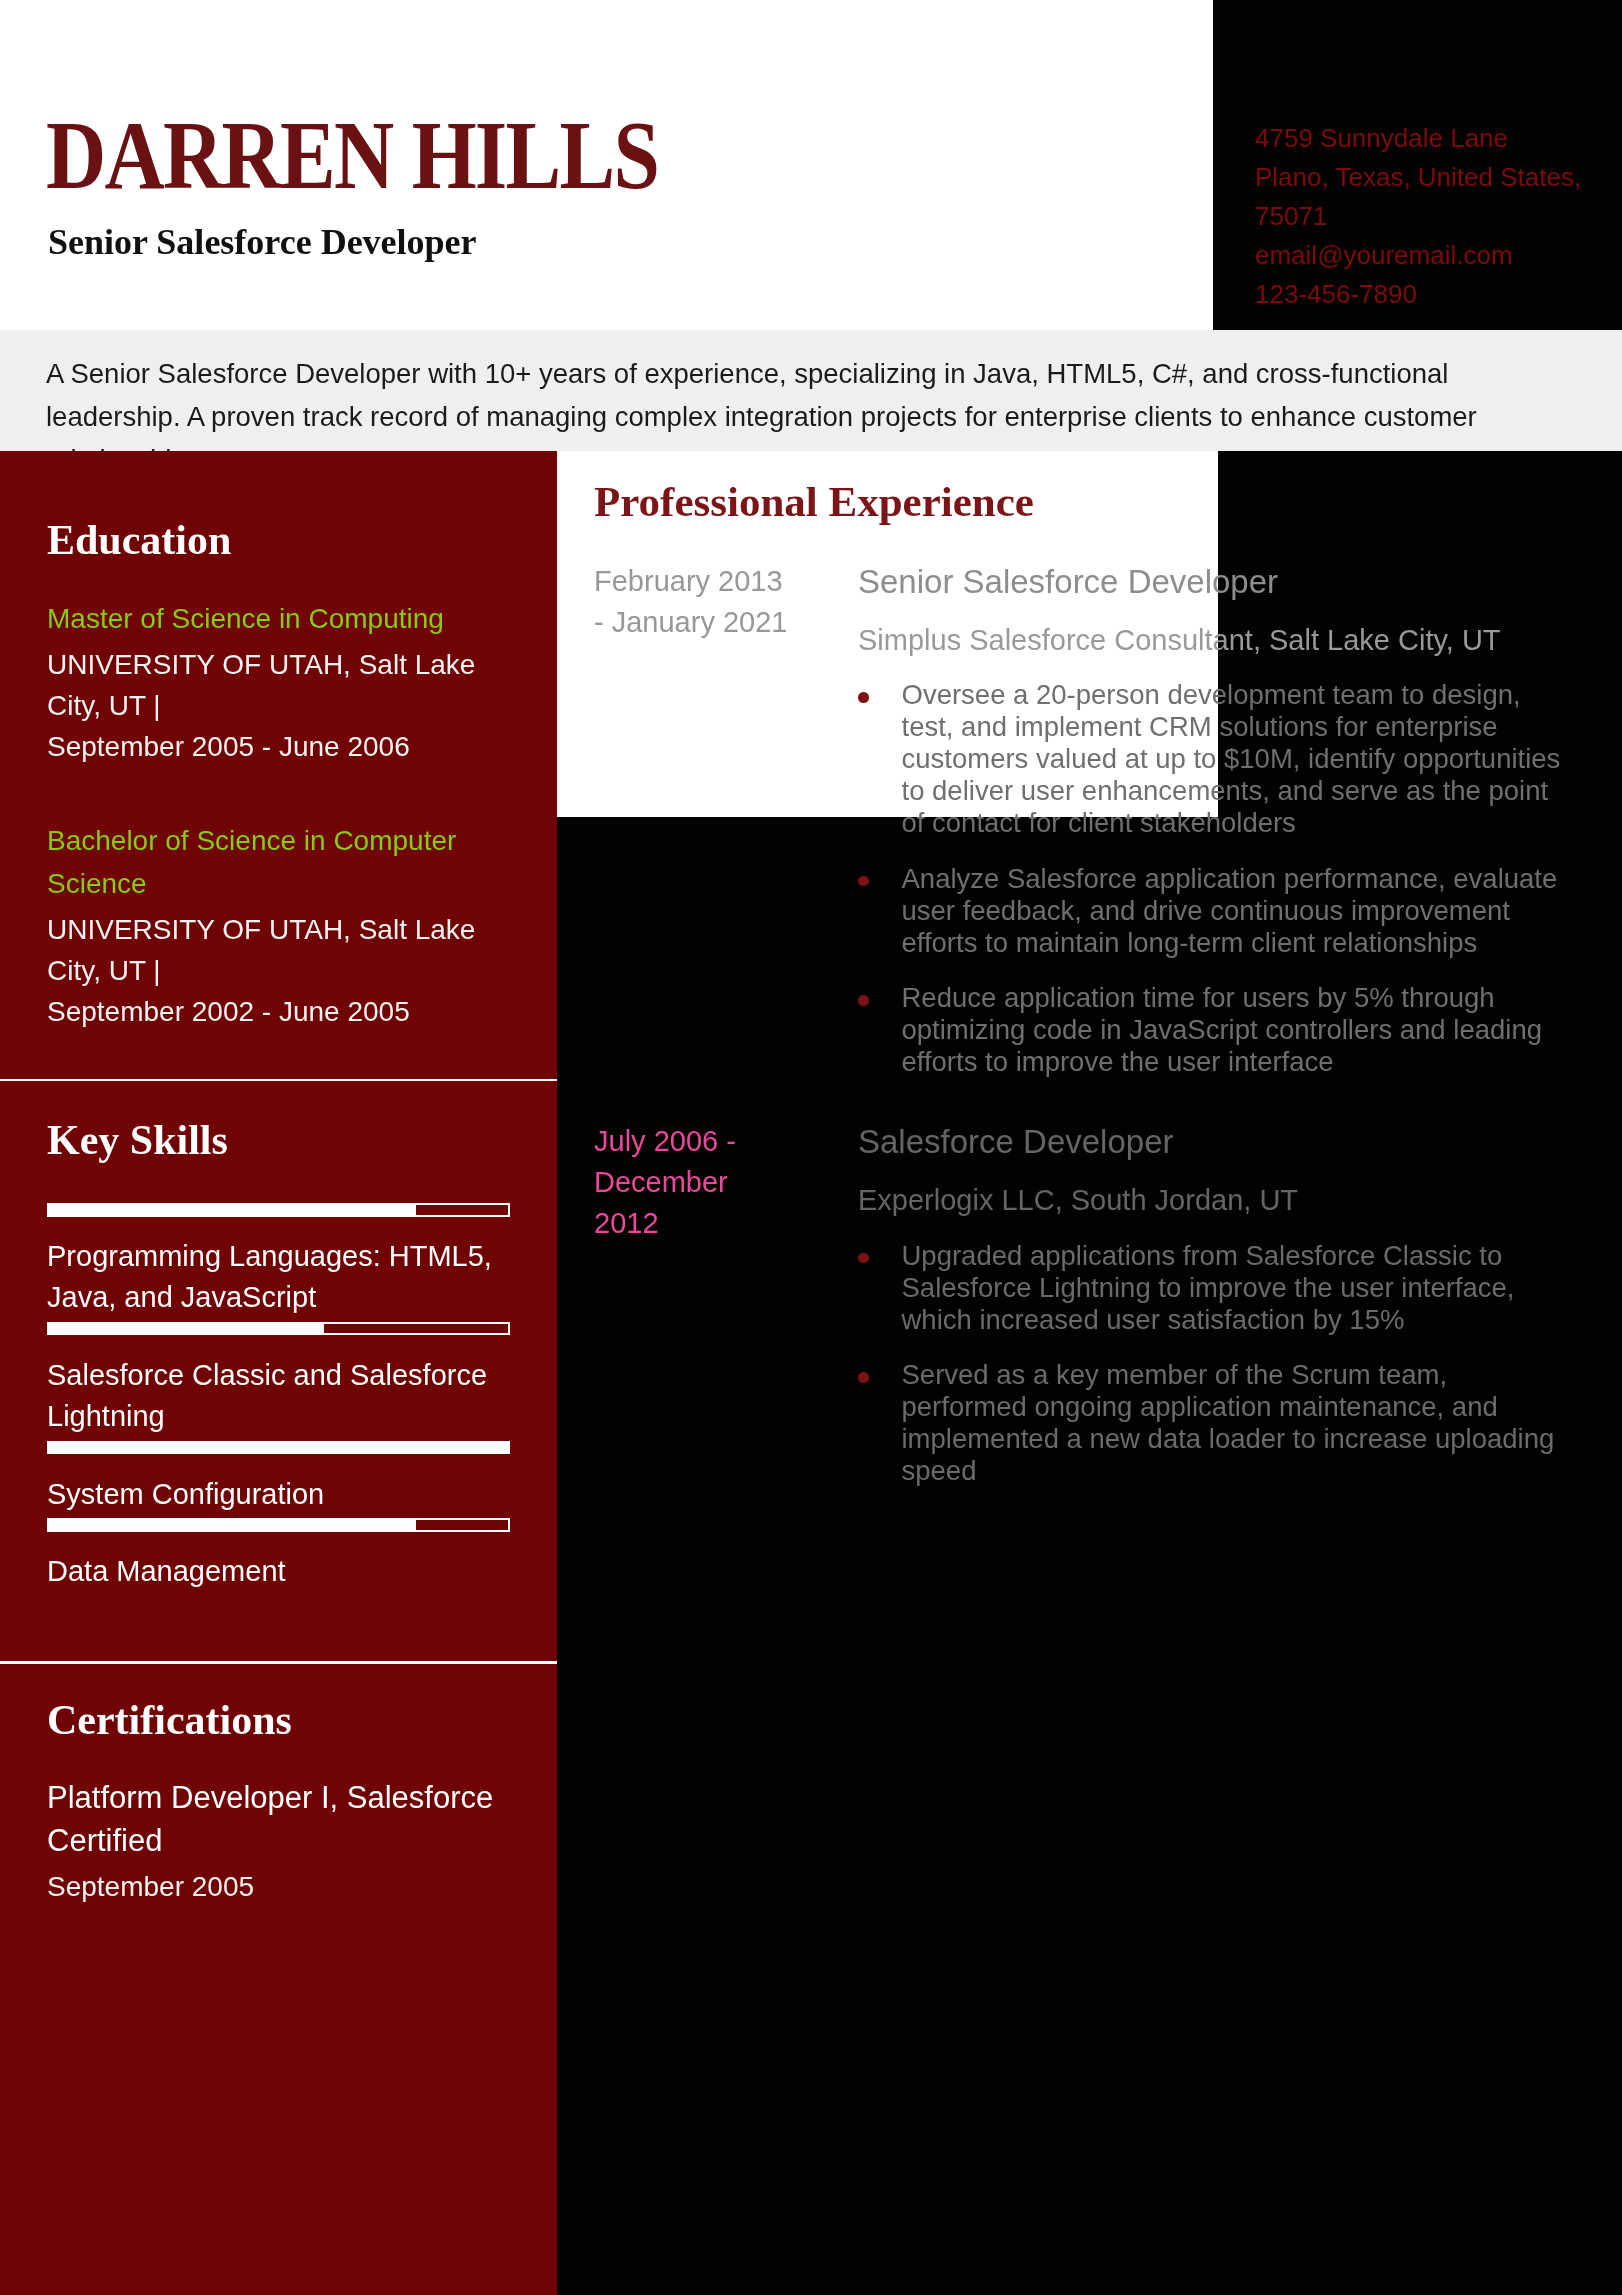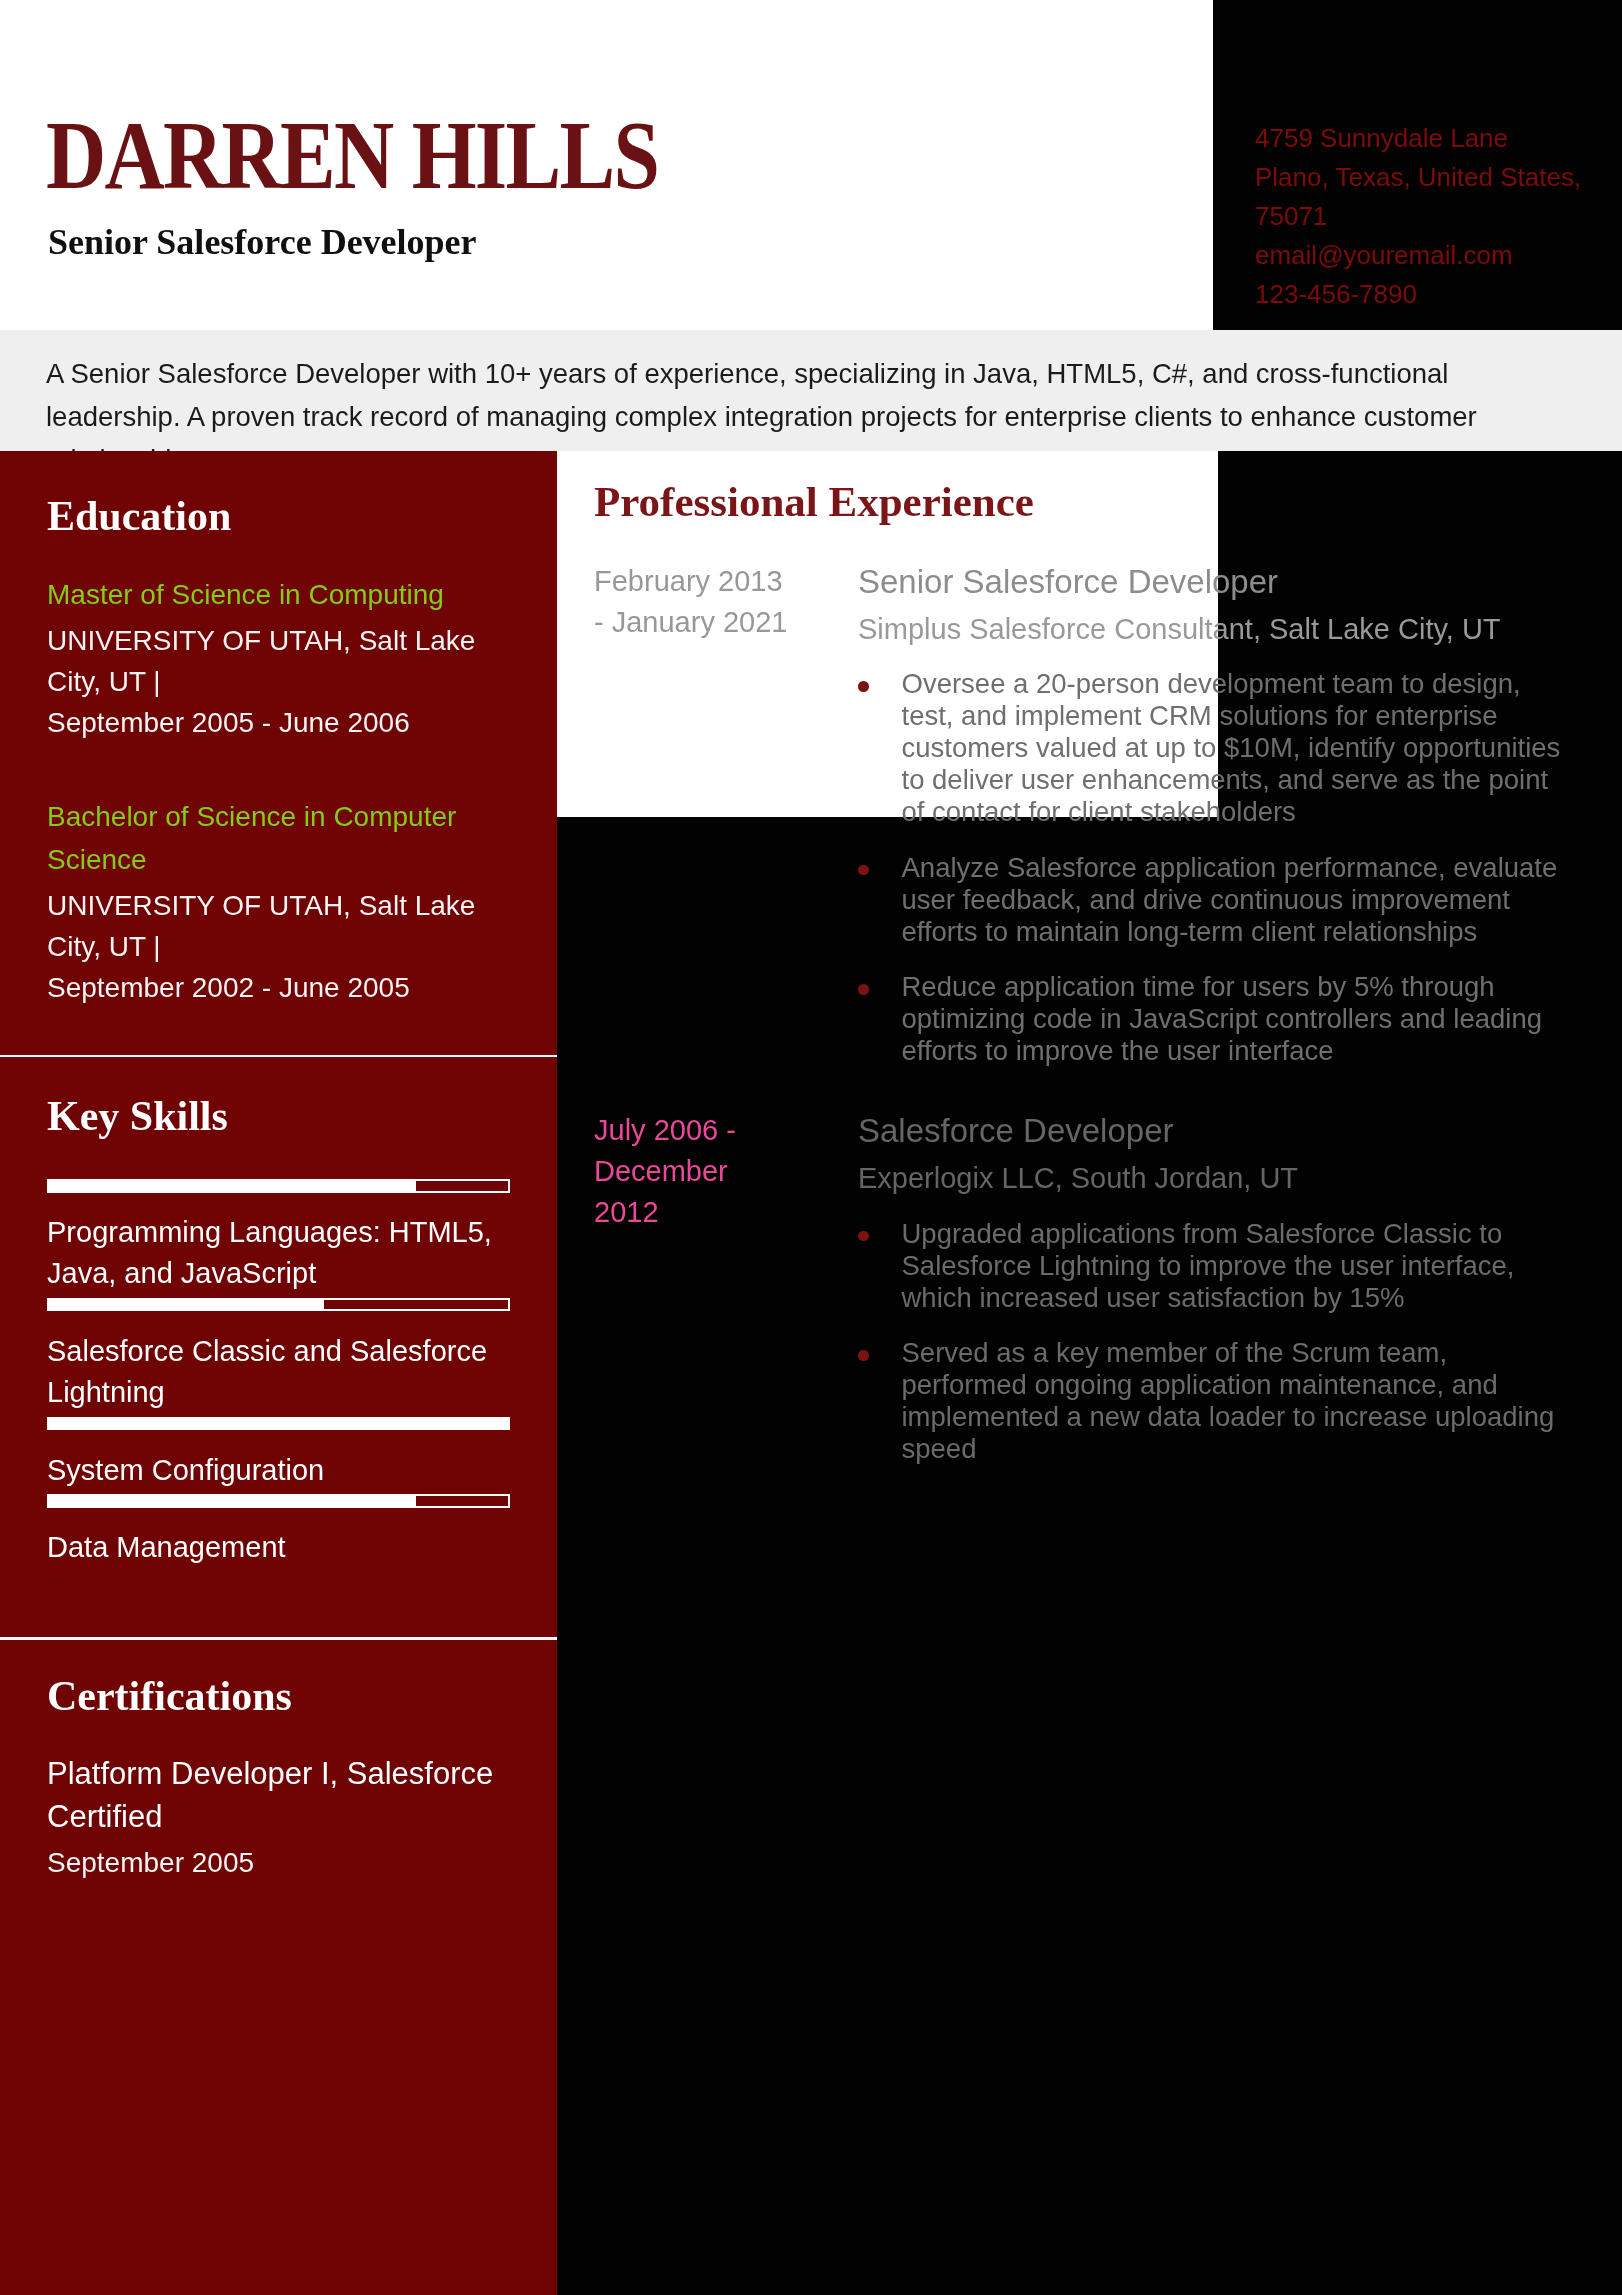--- a/index.html
+++ b/index.html
@@ -26,21 +26,21 @@
   .contact-inner{padding:119px 13px 0 42px;font-size:26px;line-height:39px;}
   
   .summary-band{position:absolute;left:0;top:330px;width:1623px;height:121px;background:var(--summary-bg);}
   .summary-text{margin:0;padding:22px 46px 0 46px;font-size:27.5px;line-height:43px;color:#1b1b1b;}
   
   .sidebar{position:absolute;left:0;top:451px;width:557px;height:1845px;background:var(--sidebar-bg);color:#ffffff;}
   .side-section{padding:0 47px;}
   .side-heading{
     margin:0;font-family:"Liberation Serif",serif;font-weight:700;font-size:42px;line-height:52px;color:#ffffff;
   }
-  .edu-top{padding-top:39px;}
+  .edu-top{padding-top:63px;}
   .edu-entries{margin-top:31px;}
   .edu-degree{font-size:28px;line-height:43px;color:#84cc16;}
   .edu-meta{font-size:28px;line-height:41px;color:#f4f2f2;margin-top:3.9px;}
   .edu-entry{margin-bottom:52px;}
   .edu-entry:last-child{margin-bottom:0;}
   .divider{height:2.6px;background:#ffffff;margin:47px 0 33px 0;}
   .skills-list{margin-top:37px;}
   .skill{margin-bottom:3.9px;}
   .skill-bar{height:9.2px;border:2px solid #ffffff;background:transparent;margin-bottom:19.6px;}
   .skill-fill{height:100%;background:#ffffff;}
@@ -55,21 +55,21 @@
   .experience-layer{position:absolute;left:557px;top:451px;width:1066px;height:1845px;}
   .pe-heading{
     position:absolute;left:37px;top:26px;margin:0;
     font-family:"Liberation Serif",serif;font-weight:700;font-size:43px;color:var(--heading-red);
   }
   .jobs{position:absolute;left:0;top:110px;width:1066px;}
   .job{display:flex;align-items:flex-start;margin-bottom:19.6px;}
   .job-dates{flex:none;width:203px;margin-left:37px;font-size:29px;line-height:41px;}
   .job-body{margin-left:61px;width:732px;}
   .job-title{font-size:33px;line-height:41px;}
-  .job-company{font-size:29px;line-height:41px;margin-top:7px;}
+  .job-company{font-size:29px;line-height:41px;margin-top:18px;}
   .bullets{margin-top:18.3px;}
   .bullet{display:flex;margin-bottom:23.5px;}
   .bullet-dot{flex:none;width:10.5px;height:10.5px;border-radius:50%;background:var(--bullet-red);margin-top:13px;}
   .bullet-text{margin-left:33px;width:676px;font-size:27.5px;line-height:32px;color:#6f6f71;}
   
   .job-light .job-dates{color:#989898;}
   .job-light .job-title{color:#8b8d8f;}
   .job-light .job-company{color:#97999b;}
   .job-dark .job-dates{color:#ec4899;}
   .job-dark .job-title{color:#636567;}

